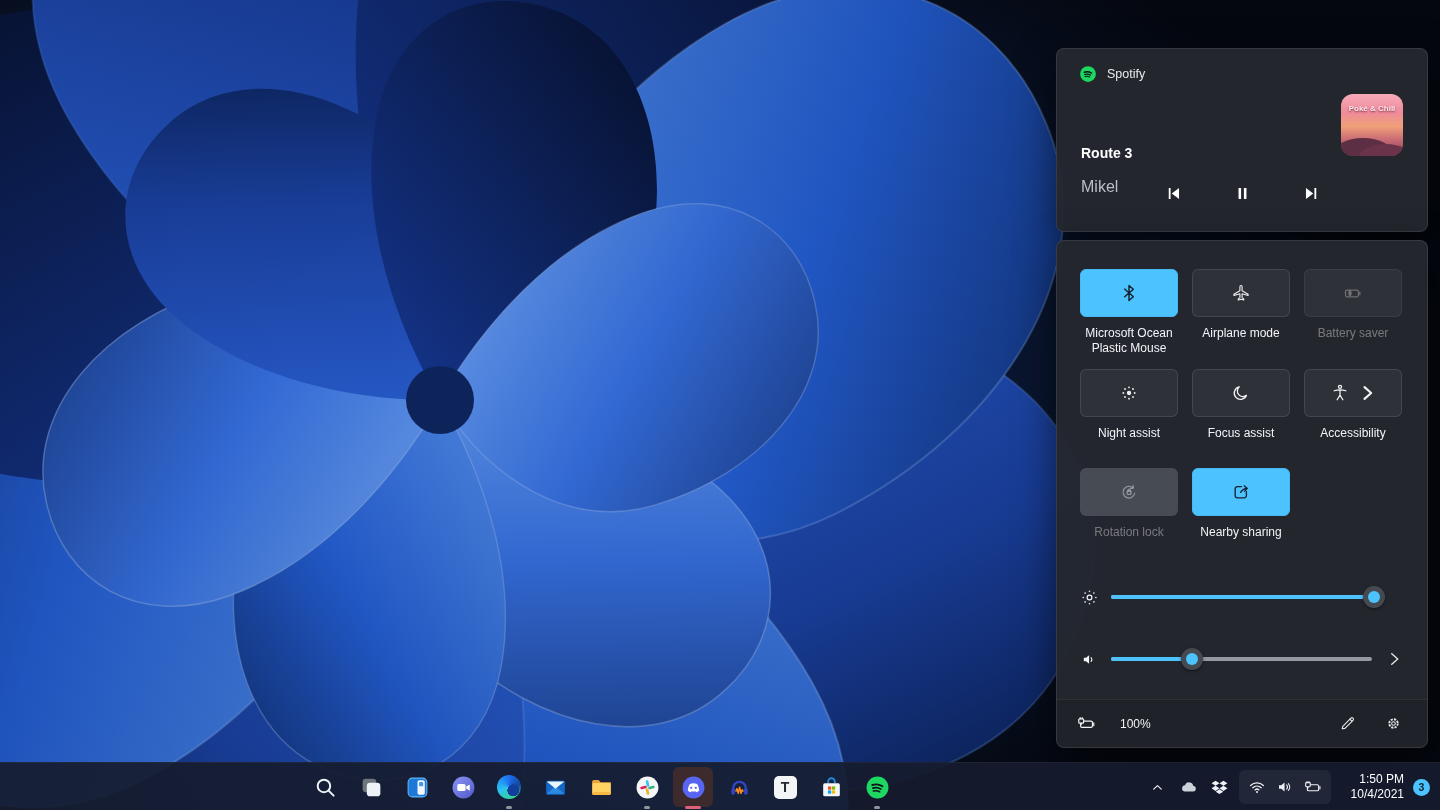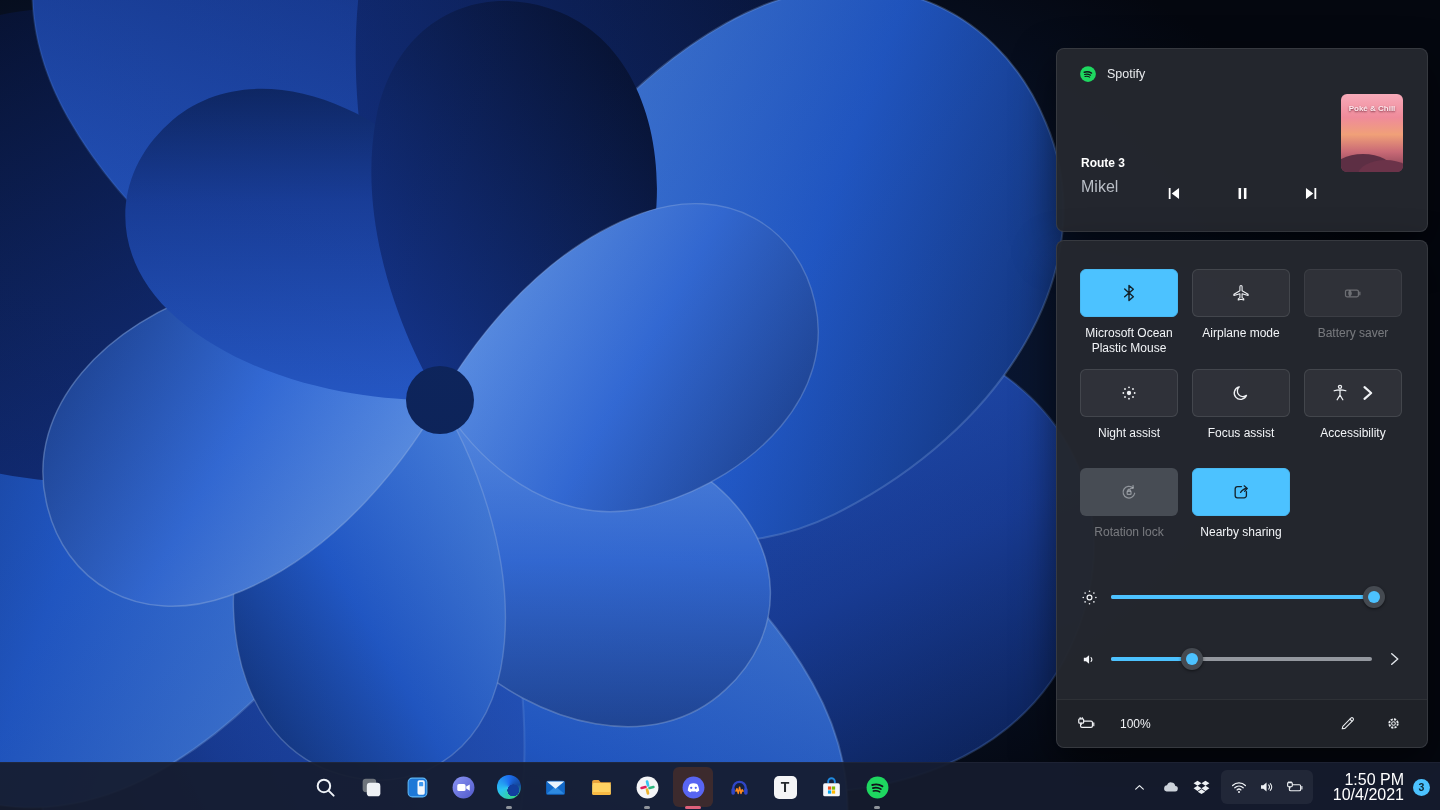--- a/index.html
+++ b/index.html
@@ -12,23 +12,23 @@
 
   
   .flyout { position:absolute; right:12px; width:372px; background:rgba(36,39,46,.97);
     border:1px solid rgba(255,255,255,.09); border-radius:8px;
     box-shadow:0 16px 40px rgba(0,0,0,.55); color:#fff; }
 
   
   .media-panel { top:48px; height:184px; }
   .media-head { position:absolute; top:16px; left:22px; display:flex; align-items:center; gap:10px;
     font-size:12.5px; color:#e9ebee; }
-  .media-title { position:absolute; top:107px; left:24px; font-size:12px; font-weight:bold; }
+  .media-title { position:absolute; top:96px; left:24px; font-size:14px; font-weight:bold; }
   .media-artist { position:absolute; top:129px; left:24px; font-size:16px; color:#b9bec6; }
-  .album-art { position:absolute; top:45px; right:24px; width:62px; height:78px; border-radius:6px;
+  .album-art { position:absolute; top:45px; right:24px; width:62px; height:62px; border-radius:12px;
     overflow:hidden;
     background:linear-gradient(180deg,#f9b0bd 0%,#f08b9b 26%,#f2a27b 48%,#d султан 0) , linear-gradient(180deg,#f9b0bd 0%,#f08b9b 26%,#f2a27b 48%,#cf6f78 70%,#8e4458 100%); }
   .album-art .art-sky{position:absolute;inset:0;background:linear-gradient(180deg,#f7aab9 0%,#ef8b9a 30%,#f0a078 52%,#c96a76 74%,#7e3d52 100%);}
   .album-art .art-hill{position:absolute;left:-8px;bottom:-14px;width:60px;height:32px;border-radius:50%;background:#5d2f44;}
   .album-art .art-hill2{position:absolute;right:-10px;bottom:-18px;width:55px;height:30px;border-radius:50%;background:#6b3349;}
   .album-art .art-title{position:absolute;top:10px;left:0;right:0;text-align:center;font-size:8px;font-weight:bold;color:#ffe9ee;text-shadow:0 1px 2px rgba(90,20,40,.8);}
   .media-controls { position:absolute; bottom:28px; left:0; right:0; display:flex; justify-content:center; gap:49px; }
   .media-btn { width:20px; height:20px; background:none; border:none; cursor:pointer; color:#fff; display:flex; align-items:center; justify-content:center; }
   .media-btn svg { width:19px; height:19px; }
 
@@ -96,21 +96,21 @@
   
   .tray { position:absolute; right:0; top:0; height:48px; display:flex; align-items:center; }
   .tray-btn { background:none; border:none; color:#eef1f4; height:40px; display:flex; align-items:center; justify-content:center; cursor:pointer; }
   .chev-up { width:30px; }
   .chev-up svg { width:13px; height:13px; }
   .tray-ic svg { width:19px; height:19px; }
   .tray-ic { width:31px; }
   .qs-group { display:flex; align-items:center; height:34px; padding:0 9px; margin-left:4px; border-radius:6px;
     background:rgba(255,255,255,.06); border:none; cursor:pointer; color:#eef1f4; gap:10px; }
   .qs-group svg { width:18px; height:18px; }
-  .clock { margin-left:20px; text-align:right; font-size:16px; line-height:15px; color:#fff; background:none; border:none; cursor:pointer; }
+  .clock { margin-left:20px; text-align:right; font-size:12px; line-height:15px; color:#fff; background:none; border:none; cursor:pointer; }
   .badge { width:17px; height:17px; margin:0 10px 0 9px; border-radius:50%; background:#4CC2FF; color:#0b2430;
     font-size:10.5px; font-weight:bold; display:flex; align-items:center; justify-content:center; }
 </style>
 </head>
 <body>
 
 <div class="desktop">
   <svg class="wallpaper" width="1440" height="810" viewBox="0 0 1440 810">
     <defs>
       <radialGradient id="bgGlow" cx="30%" cy="46%" r="68%">

